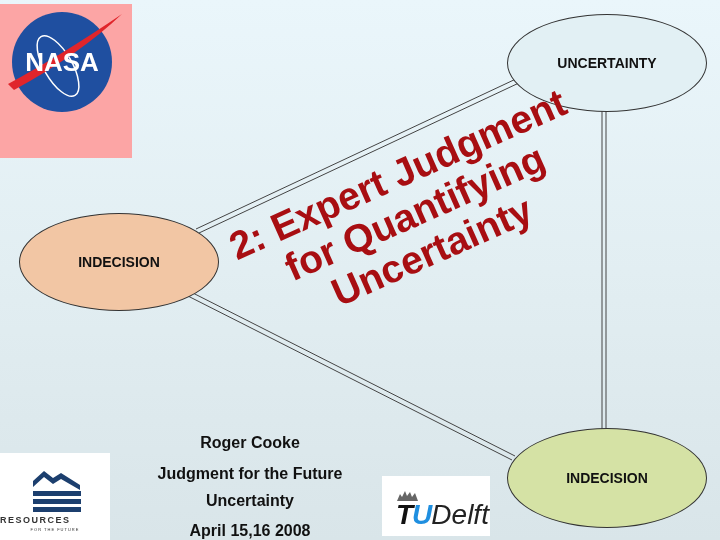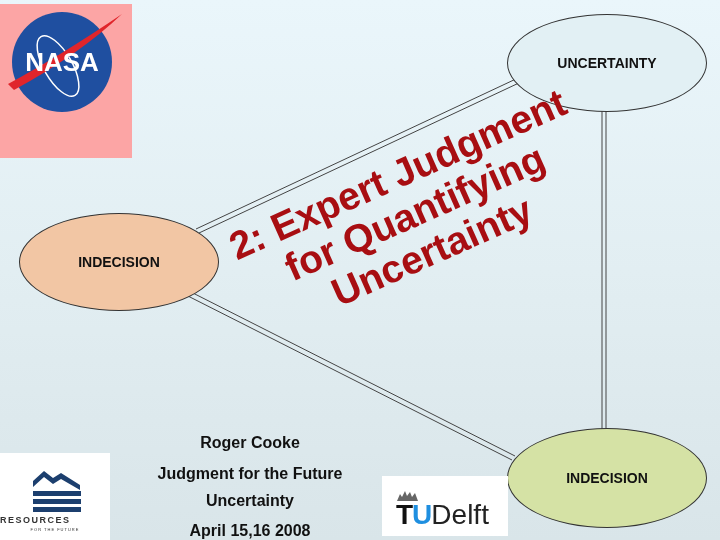--- a/index.html
+++ b/index.html
@@ -76,20 +76,20 @@
   <svg width="110" height="60" style="position:absolute;left:0;top:0;">
     <polyline points="33,28 44,18 53,25 61,20 80,32 80,37 61,26 53,31 44,24 33,34" fill="#1c3f6e"></polyline>
     <rect x="33" y="38" width="48" height="5" fill="#1c3f6e"></rect>
     <rect x="33" y="46" width="48" height="5" fill="#1c3f6e"></rect>
     <rect x="33" y="54" width="48" height="5" fill="#1c3f6e"></rect>
   </svg>
   <div style="position:absolute;left:0;top:62px;width:110px;text-align:left;font-size:9px;font-weight:bold;letter-spacing:1.5px;color:#333;">RESOURCES</div>
   <div style="position:absolute;left:0;top:74px;width:110px;text-align:center;font-size:4px;letter-spacing:1px;color:#333;">FOR THE FUTURE</div>
 </div>
 
-<div class="logo-box" style="left:382px;top:476px;width:126px;height:60px;">
+<div class="logo-box" style="left:382px;top:476px;width:108px;height:60px;font-style:italic;">
   <svg width="24" height="14" style="position:absolute;left:14px;top:12px;">
     <path d="M1 13 L4 6 L6 9 L9 3 L11 8 L14 4 L16 9 L19 5 L22 13 Z" fill="#666"></path>
   </svg>
   <div style="position:absolute;left:14px;top:24px;font-size:28px;line-height:30px;white-space:nowrap;">
     <span style="font-weight:bold;color:#111;letter-spacing:-1px;">T<span style="color:#1f8fe0">U</span></span><span style="color:#222;">Delft</span>
   </div>
 </div>
 
 </body></html>

